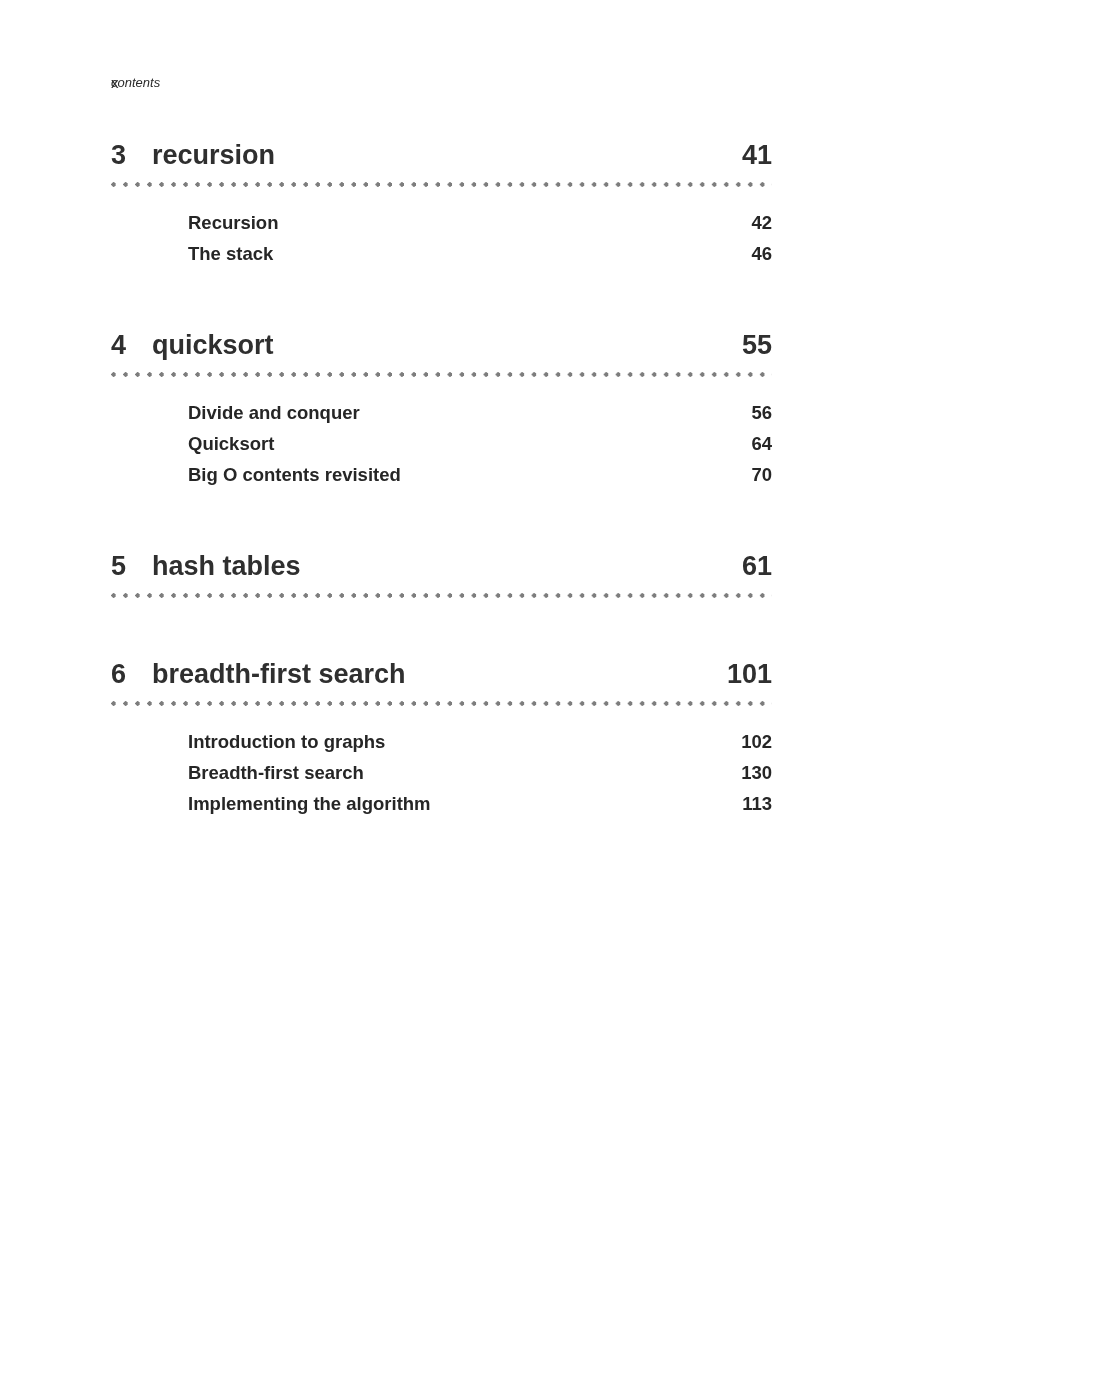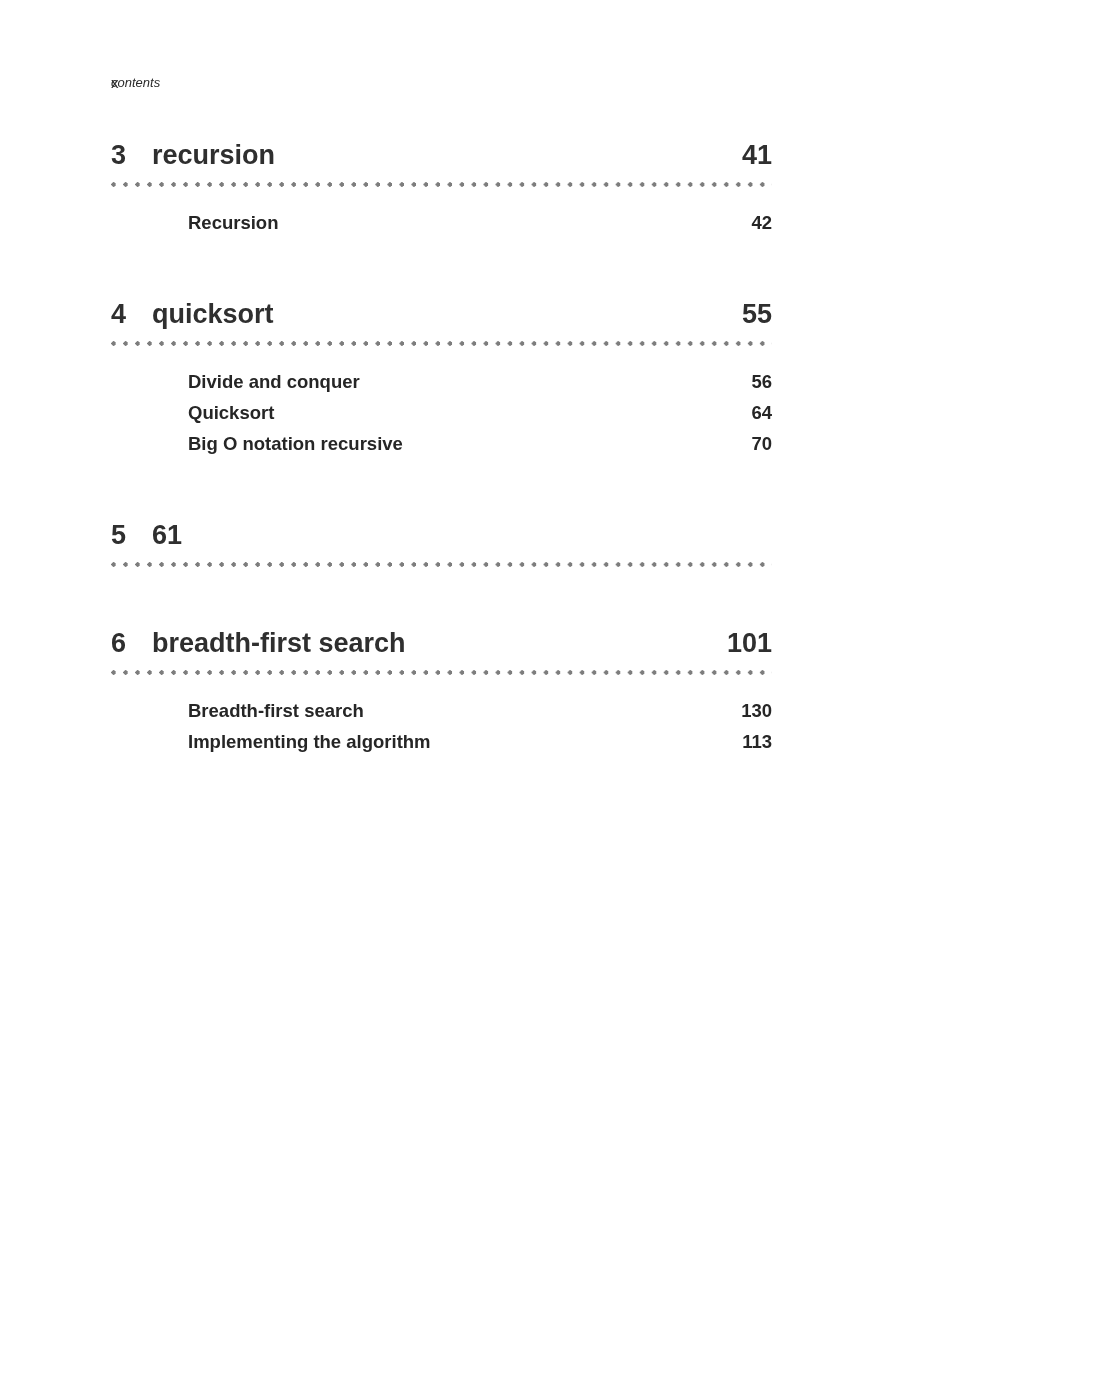--- a/index.html
+++ b/index.html
@@ -137,60 +137,69 @@
           <span class="chapter-num">3</span>
           <span class="chapter-title">recursion</span>
           <span class="chapter-page">41</span>
         </div>
         <div class="dot-rule"></div>
         <div class="sections">
           <div class="section-row">
             <span class="section-title">Recursion</span>
             <span class="section-page">42</span>
           </div>
+          <div class="section-row">
+            <span class="section-title">The stack</span>
+            <span class="section-page">46</span>
+          </div>
         </div>
       </div>
       <div class="chapter-block">
         <div class="chapter-row">
           <span class="chapter-num">4</span>
           <span class="chapter-title">quicksort</span>
           <span class="chapter-page">55</span>
         </div>
         <div class="dot-rule"></div>
         <div class="sections">
           <div class="section-row">
             <span class="section-title">Divide and conquer</span>
             <span class="section-page">56</span>
           </div>
           <div class="section-row">
             <span class="section-title">Quicksort</span>
             <span class="section-page">64</span>
           </div>
           <div class="section-row">
-            <span class="section-title">Big O notation recursive</span>
+            <span class="section-title">Big O contents revisited</span>
             <span class="section-page">70</span>
           </div>
         </div>
       </div>
       <div class="chapter-block">
         <div class="chapter-row">
           <span class="chapter-num">5</span>
+          <span class="chapter-title">hash tables</span>
           <span class="chapter-page">61</span>
         </div>
         <div class="dot-rule"></div>
       </div>
       <div class="chapter-block">
         <div class="chapter-row">
           <span class="chapter-num">6</span>
           <span class="chapter-title">breadth-first search</span>
           <span class="chapter-page">101</span>
         </div>
         <div class="dot-rule"></div>
         <div class="sections">
           <div class="section-row">
+            <span class="section-title">Introduction to graphs</span>
+            <span class="section-page">102</span>
+          </div>
+          <div class="section-row">
             <span class="section-title">Breadth-first search</span>
             <span class="section-page">130</span>
           </div>
           <div class="section-row">
             <span class="section-title">Implementing the algorithm</span>
             <span class="section-page">113</span>
           </div>
         </div>
       </div>
     </div>

